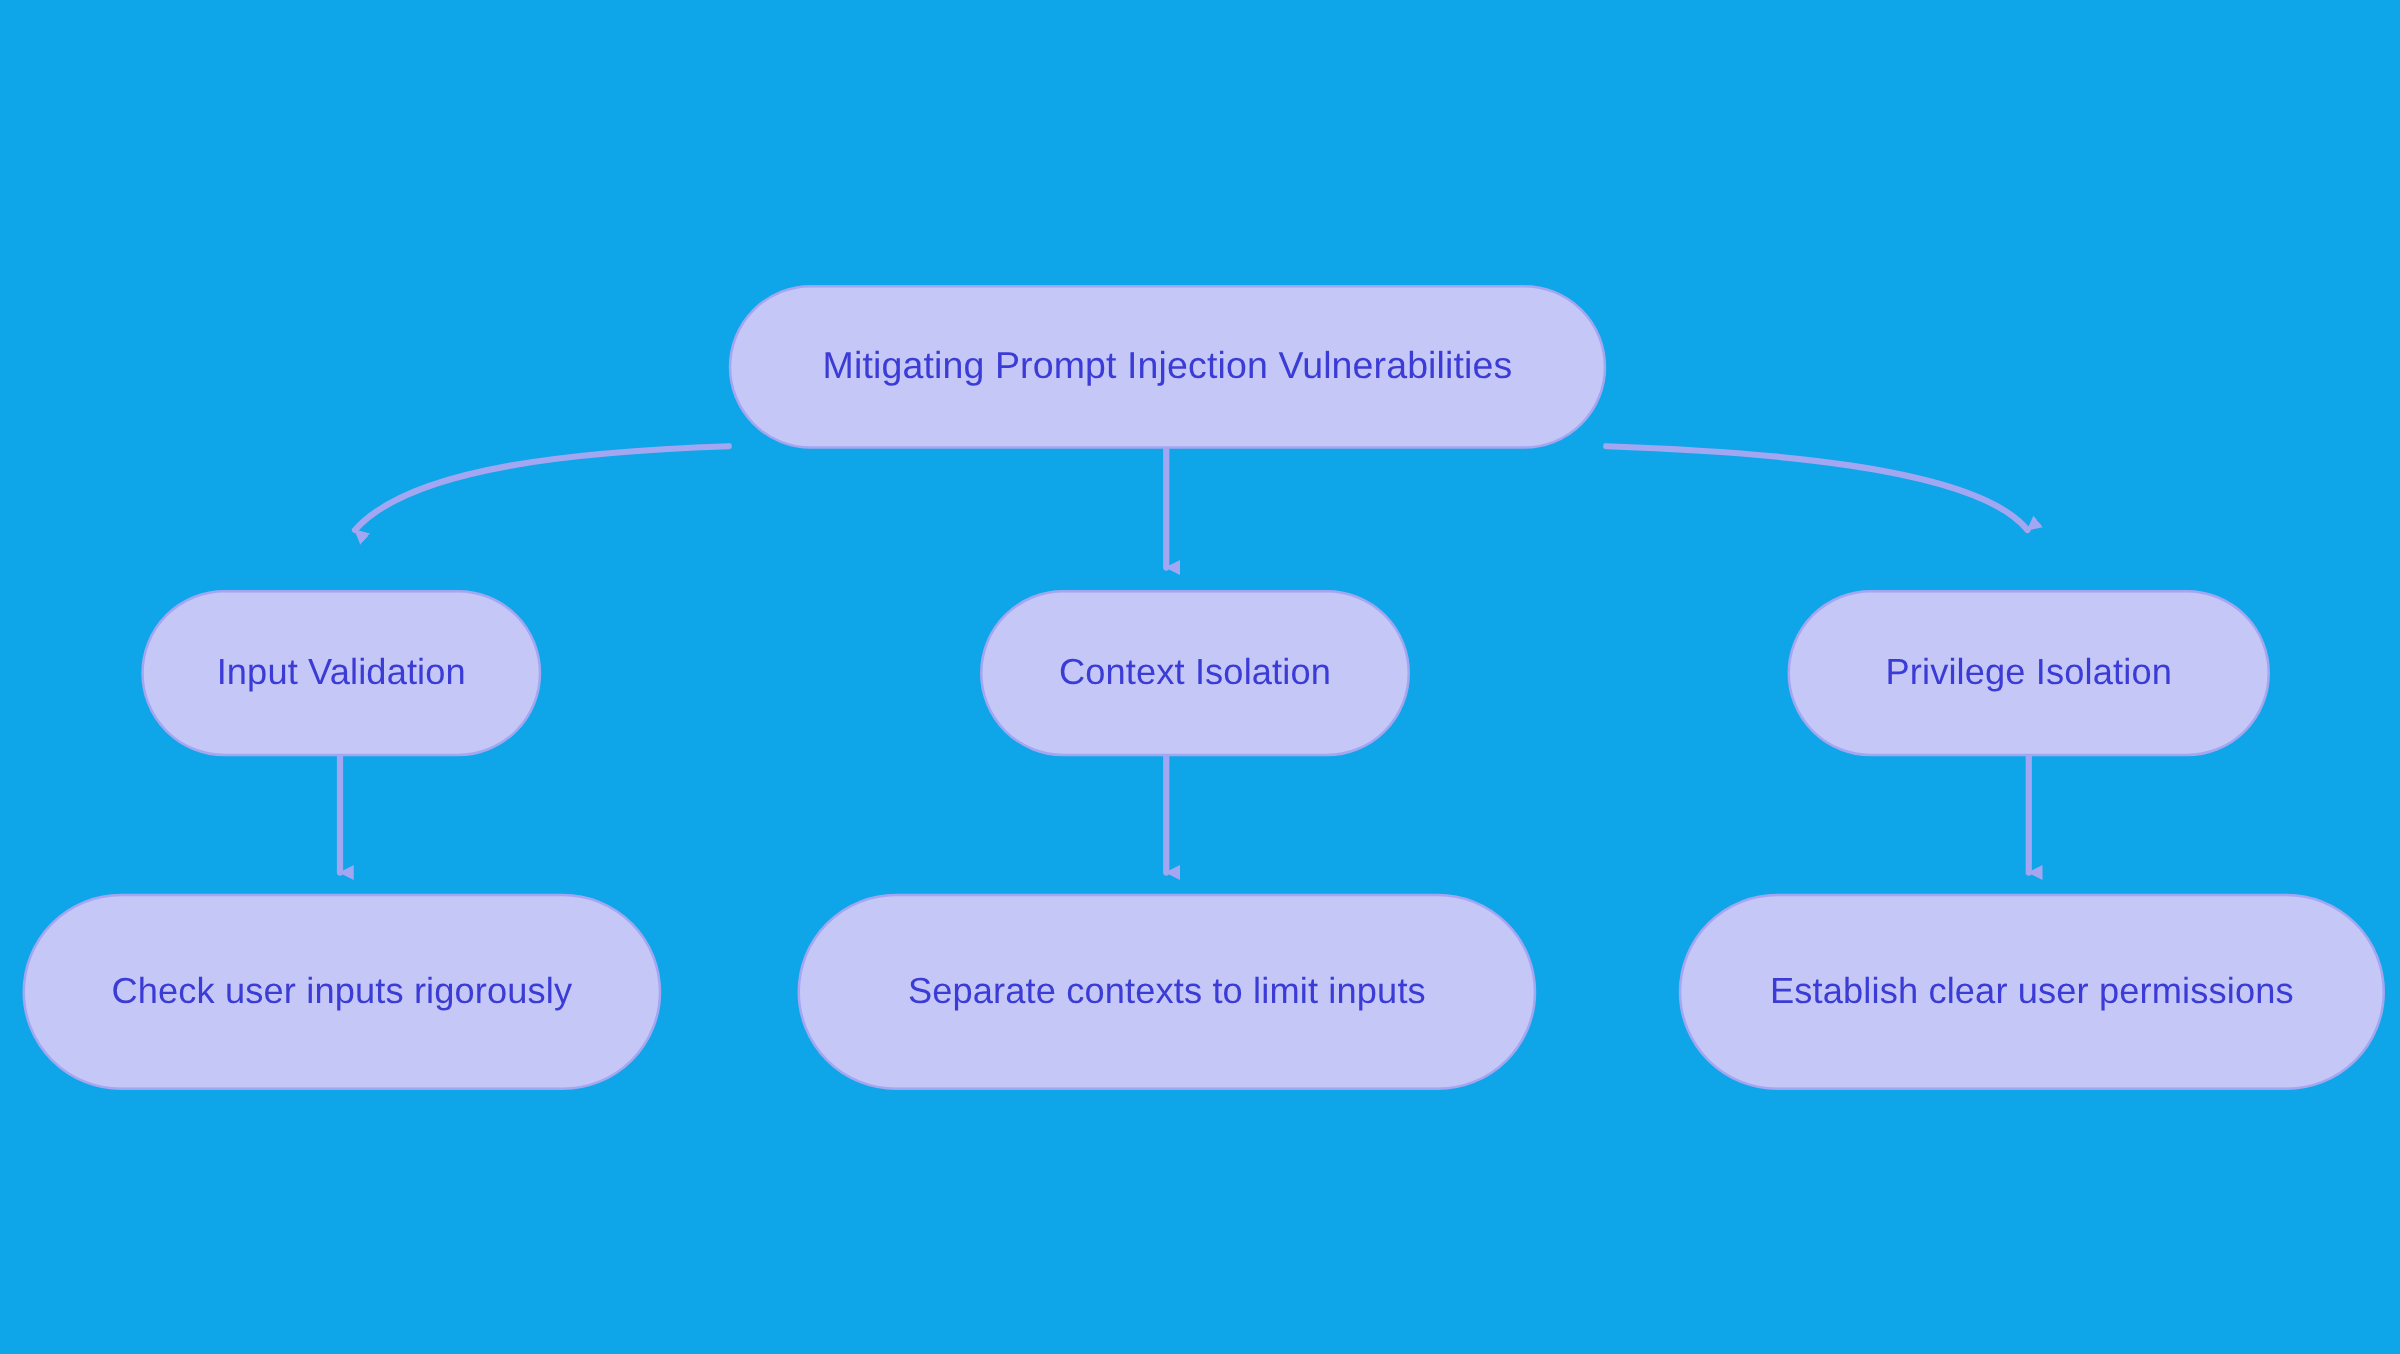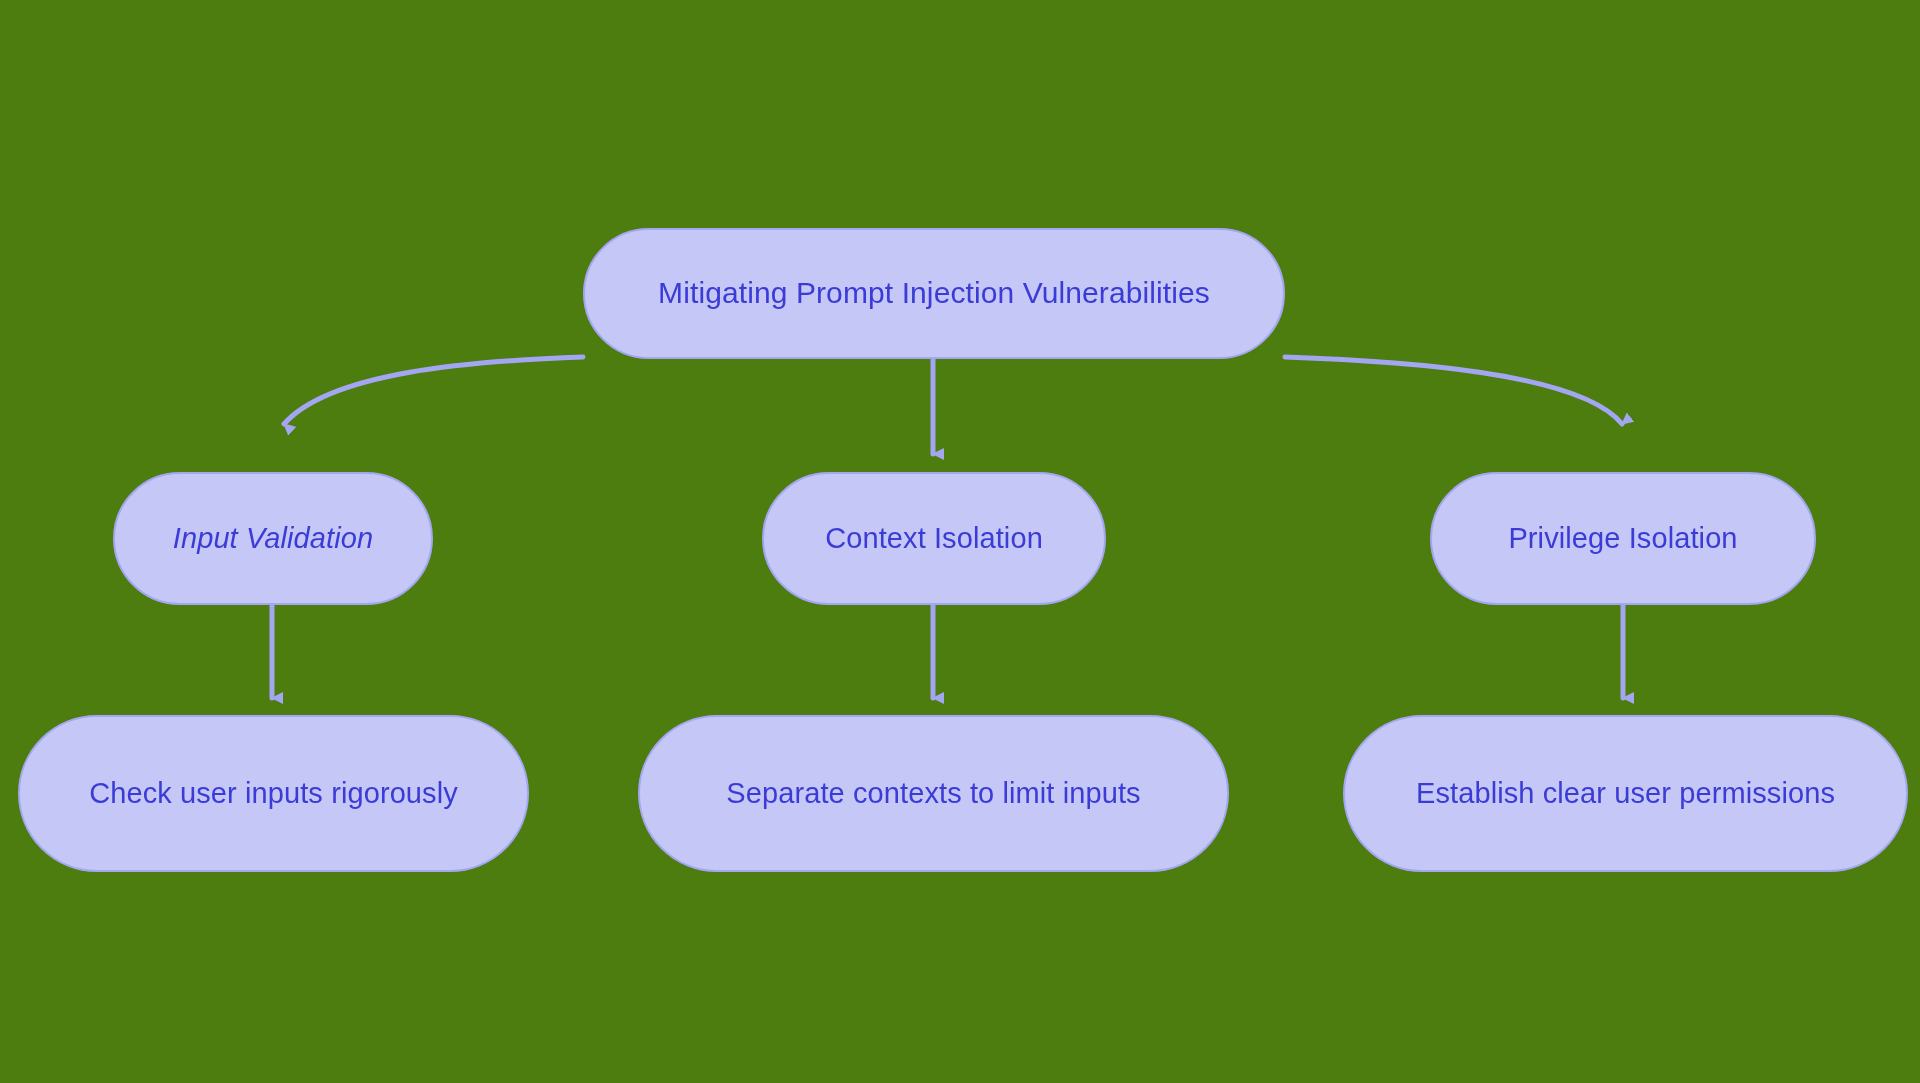--- a/index.html
+++ b/index.html
@@ -8,21 +8,21 @@
     padding: 0;
     background: #ffffff;
   }
   body {
     font-family: "Liberation Sans", "DejaVu Sans", sans-serif;
   }
   #diagram-canvas {
     position: relative;
     width: 1920px;
     height: 1083px;
-    background: #4d7c0f;
+    background: #0ea5e9;
     overflow: hidden;
   }
   #edge-layer {
     position: absolute;
     left: 0;
     top: 0;
     width: 1920px;
     height: 1083px;
     pointer-events: none;
   }
@@ -48,22 +48,22 @@
     top: 228px;
     width: 702px;
     height: 131px;
     font-size: 30px;
   }
   .node-mid {
     top: 472px;
     height: 133px;
     font-size: 29px;
   }
-  .node-mid-0 { left: 113px;  width: 320px; font-style: italic; }
-  .node-mid-1 { left: 762px;  width: 344px; }
+  .node-mid-0 { left: 113px;  width: 320px; }
+  .node-mid-1 { left: 784px;  width: 344px; }
   .node-mid-2 { left: 1430px; width: 386px; }
   .node-leaf {
     top: 715px;
     height: 157px;
     font-size: 29px;
   }
   .node-leaf-0 { left: 18px;   width: 511px; text-align: right; }
   .node-leaf-1 { left: 638px;  width: 591px; }
   .node-leaf-2 { left: 1343px; width: 565px; }
 </style>

